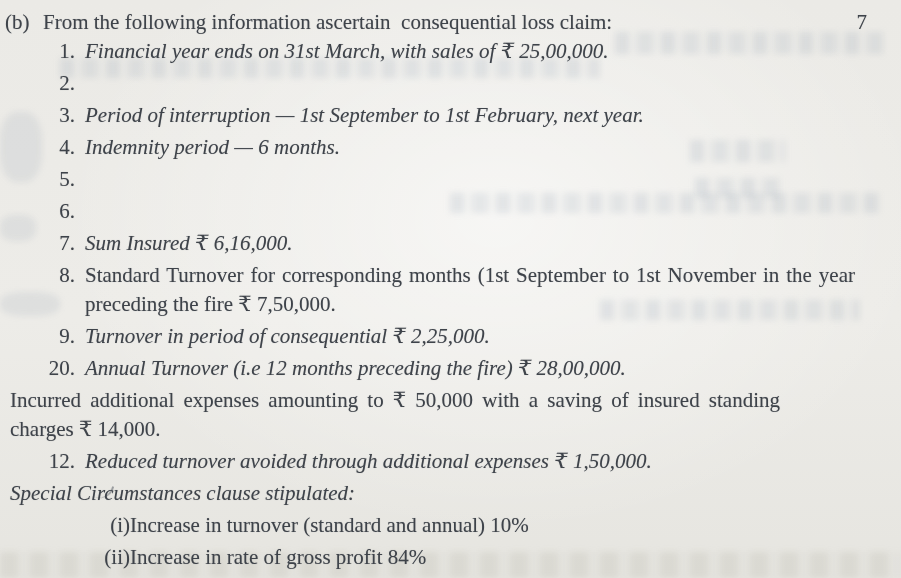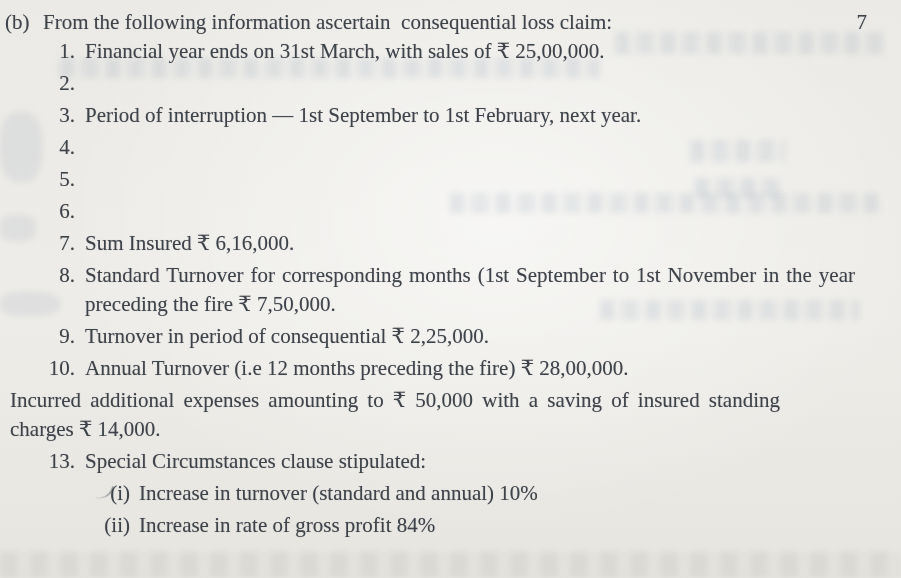--- a/index.html
+++ b/index.html
@@ -24,26 +24,26 @@
   .header { display: flex; padding: 8px 0 0 5px; line-height: 29px; }
   .qlabel { flex: none; width: 38px; }
   .qtitle { flex: 1 1 auto; white-space: pre-wrap; }
   .marks  { flex: none; padding-right: 34px; }
 
   
   .list { margin-top: 0; }
   .item { display: flex; line-height: 29px; margin-bottom: 3px; }
   .item .num { flex: none; width: 75px; text-align: right; }
   .item .txt { flex: none; margin-left: 10px; width: 770px; text-align: justify; }
-  .item .txt.short { text-align: left; }
+  .item .txt.short { text-align: left; font-style: italic; }
 
   
   .sub { display: flex; line-height: 29px; margin-bottom: 3px; }
   .sub .num { flex: none; width: 130px; text-align: right; }
-  .sub .txt { flex: none; margin-left: 9px; }
+  .sub .txt { flex: none; }
 
   
   .smudge {
     position: absolute; z-index: 1;
     filter: blur(3px);
     pointer-events: none;
   }
   .rows {
     background: repeating-linear-gradient(
       90deg,
@@ -100,48 +100,52 @@
       </div>
       <div class="item">
         <span class="num">2.</span>
       </div>
       <div class="item">
         <span class="num">3.</span>
         <span class="txt short">Period of interruption — 1st September to 1st February, next year.</span>
       </div>
       <div class="item">
         <span class="num">4.</span>
+        <span class="txt short">Indemnity period — 6 months.</span>
       </div>
       <div class="item">
         <span class="num">5.</span>
       </div>
       <div class="item">
         <span class="num">6.</span>
       </div>
       <div class="item">
         <span class="num">7.</span>
         <span class="txt short">Sum Insured ₹ 6,16,000.</span>
       </div>
       <div class="item">
         <span class="num">8.</span>
         <span class="txt">Standard Turnover for corresponding months (1st September to 1st November in the year preceding the fire ₹ 7,50,000.</span>
       </div>
       <div class="item">
         <span class="num">9.</span>
         <span class="txt short">Turnover in period of consequential ₹ 2,25,000.</span>
       </div>
       <div class="item">
-        <span class="num">10.</span>
+        <span class="num">20.</span>
         <span class="txt short">Annual Turnover (i.e 12 months preceding the fire) ₹ 28,00,000.</span>
       </div>
       <div class="item">
         <span class="txt">Incurred additional expenses amounting to ₹ 50,000 with a saving of insured standing charges ₹ 14,000.</span>
       </div>
       <div class="item">
-        <span class="num">13.</span>
+        <span class="num">12.</span>
+        <span class="txt short">Reduced turnover avoided through additional expenses ₹ 1,50,000.</span>
+      </div>
+      <div class="item">
         <span class="txt short">Special Circumstances clause stipulated:</span>
       </div>
 
       <div class="sub">
         <span class="num">(i)</span>
         <span class="txt">Increase in turnover (standard and annual) 10%</span>
       </div>
       <div class="sub">
         <span class="num">(ii)</span>
         <span class="txt">Increase in rate of gross profit 84%</span>

